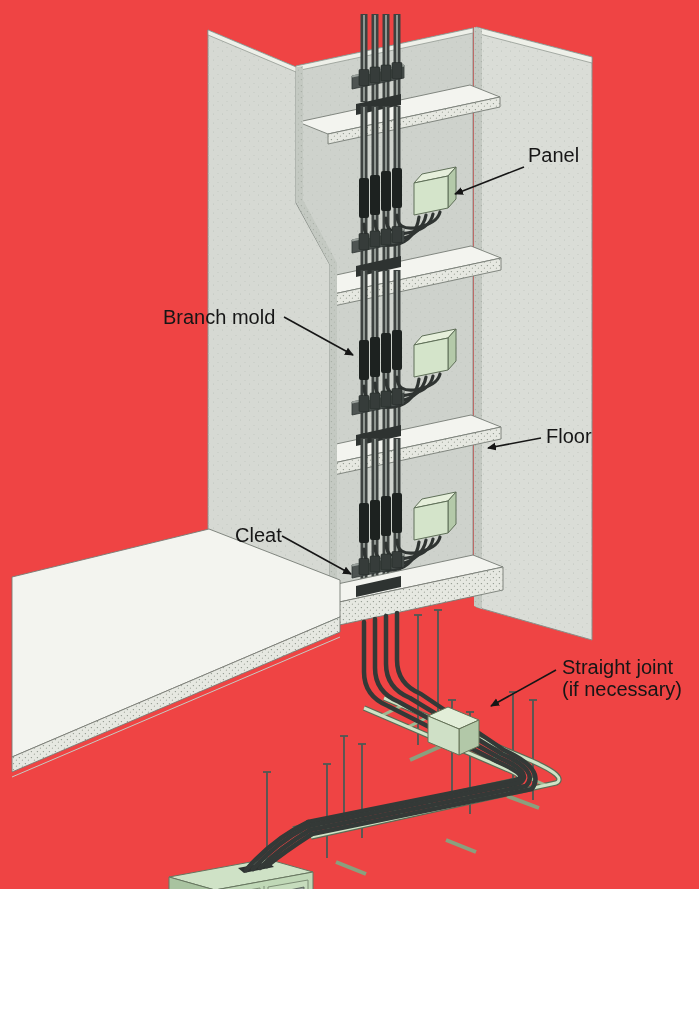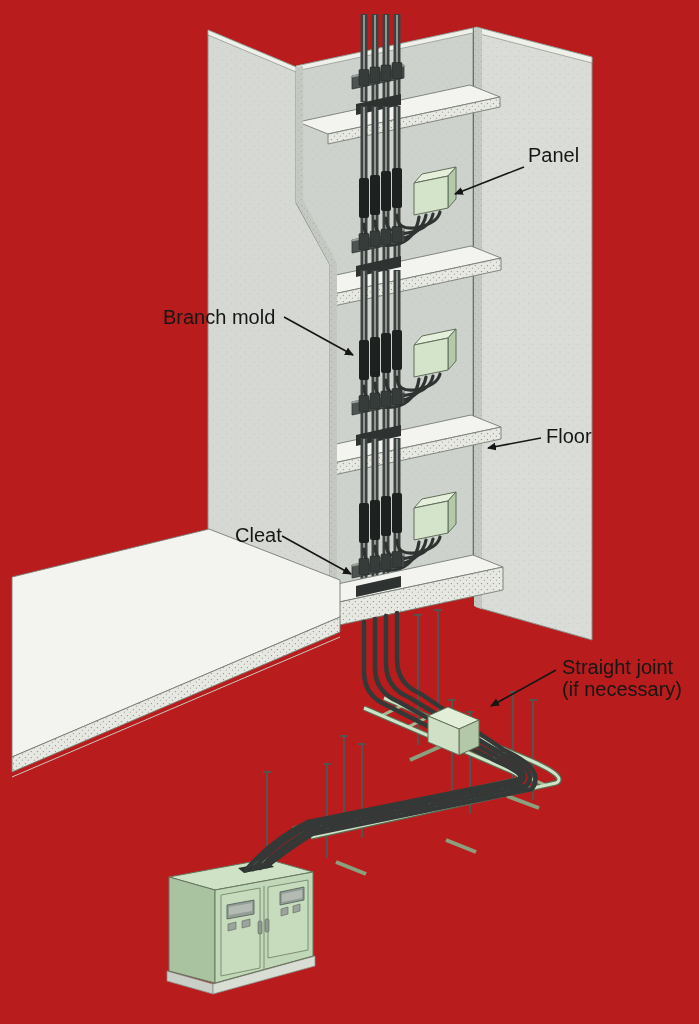--- a/index.html
+++ b/index.html
@@ -1,16 +1,16 @@
 <!DOCTYPE html>
 <html><head>
 <meta charset="utf-8">
 <style>
   html,body{margin:0;padding:0;background:#ffffff;}
-  .stage{position:relative;width:699px;height:1024px;background:#b91c1c;overflow:hidden;
+  .stage{position:relative;width:699px;height:889px;background:#ef4444;overflow:hidden;
          font-family:"Liberation Sans", sans-serif;}
   svg{position:absolute;left:0;top:0;}
   text.lbl{font-family:"Liberation Sans", sans-serif;font-size:20px;fill:#161616;}
 </style>
 </head>
 <body>
 
 <div class="stage">
 <svg width="699" height="1024" viewBox="0 0 699 1024">
   <defs>

